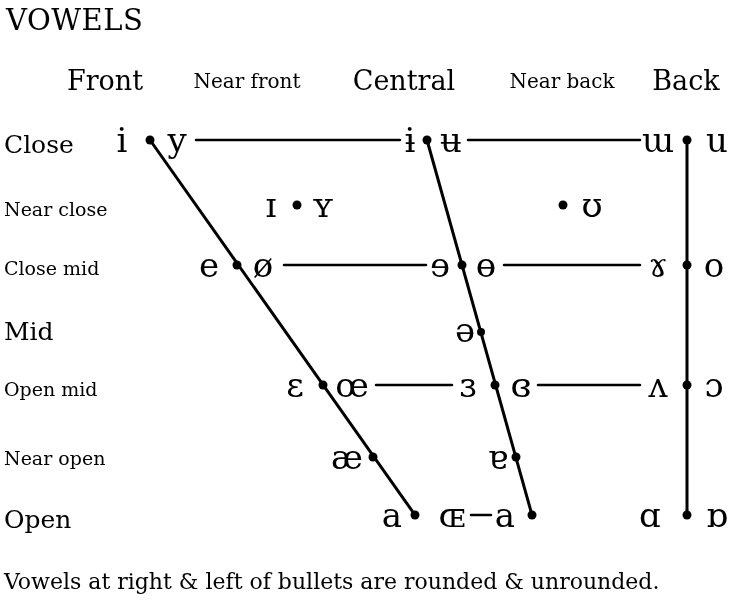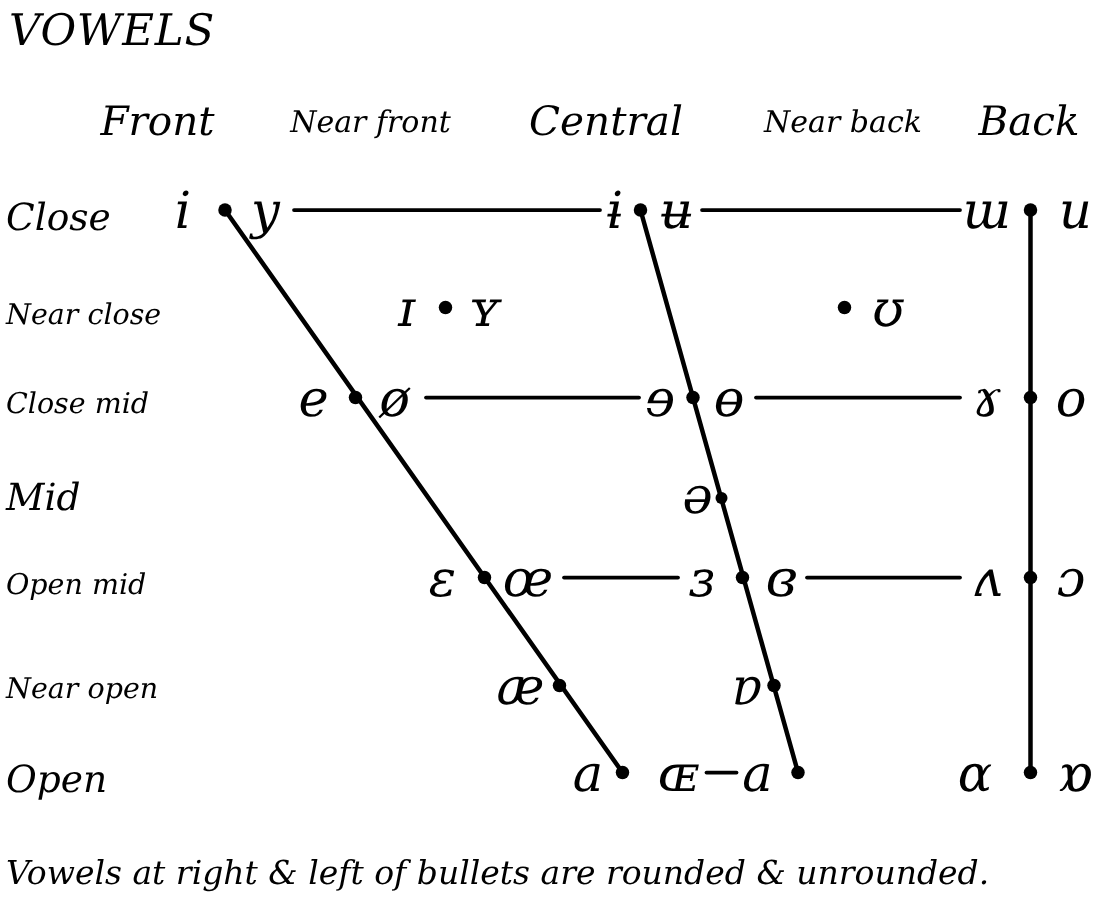--- a/index.html
+++ b/index.html
@@ -2,21 +2,20 @@
 <html><head>
 <meta charset="utf-8">
 <style>
   html, body { margin: 0; padding: 0; background: #ffffff; }
   .page {
     width: 746px;
     height: 600px;
     position: relative;
     background: #ffffff;
     overflow: hidden;
-    font-style: italic;
   }
   svg { display: block; }
   text {
     fill: #000000;
     font-family: "DejaVu Serif", "DejaVu Sans", serif;
   }
   .title    { font-size: 29px; letter-spacing: 0.5px; }
   .col-major{ font-size: 27px; text-anchor: middle; }
   .col-minor{ font-size: 20px; text-anchor: middle; }
   .row-major{ font-size: 25px; }

